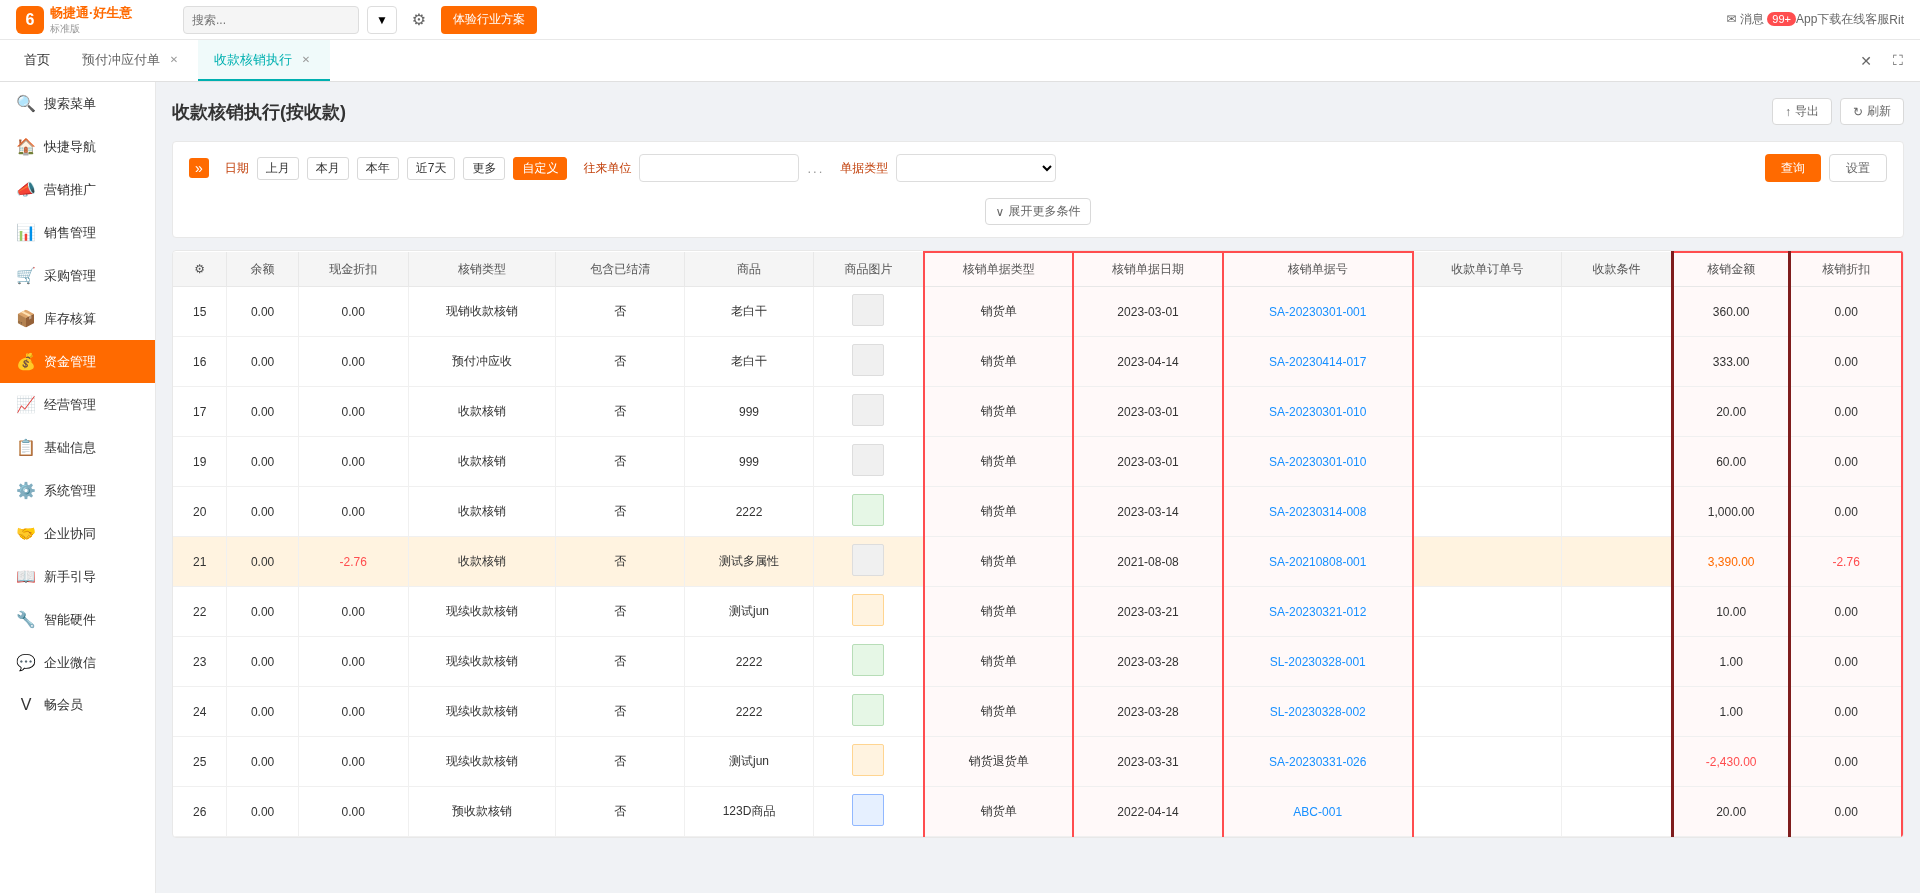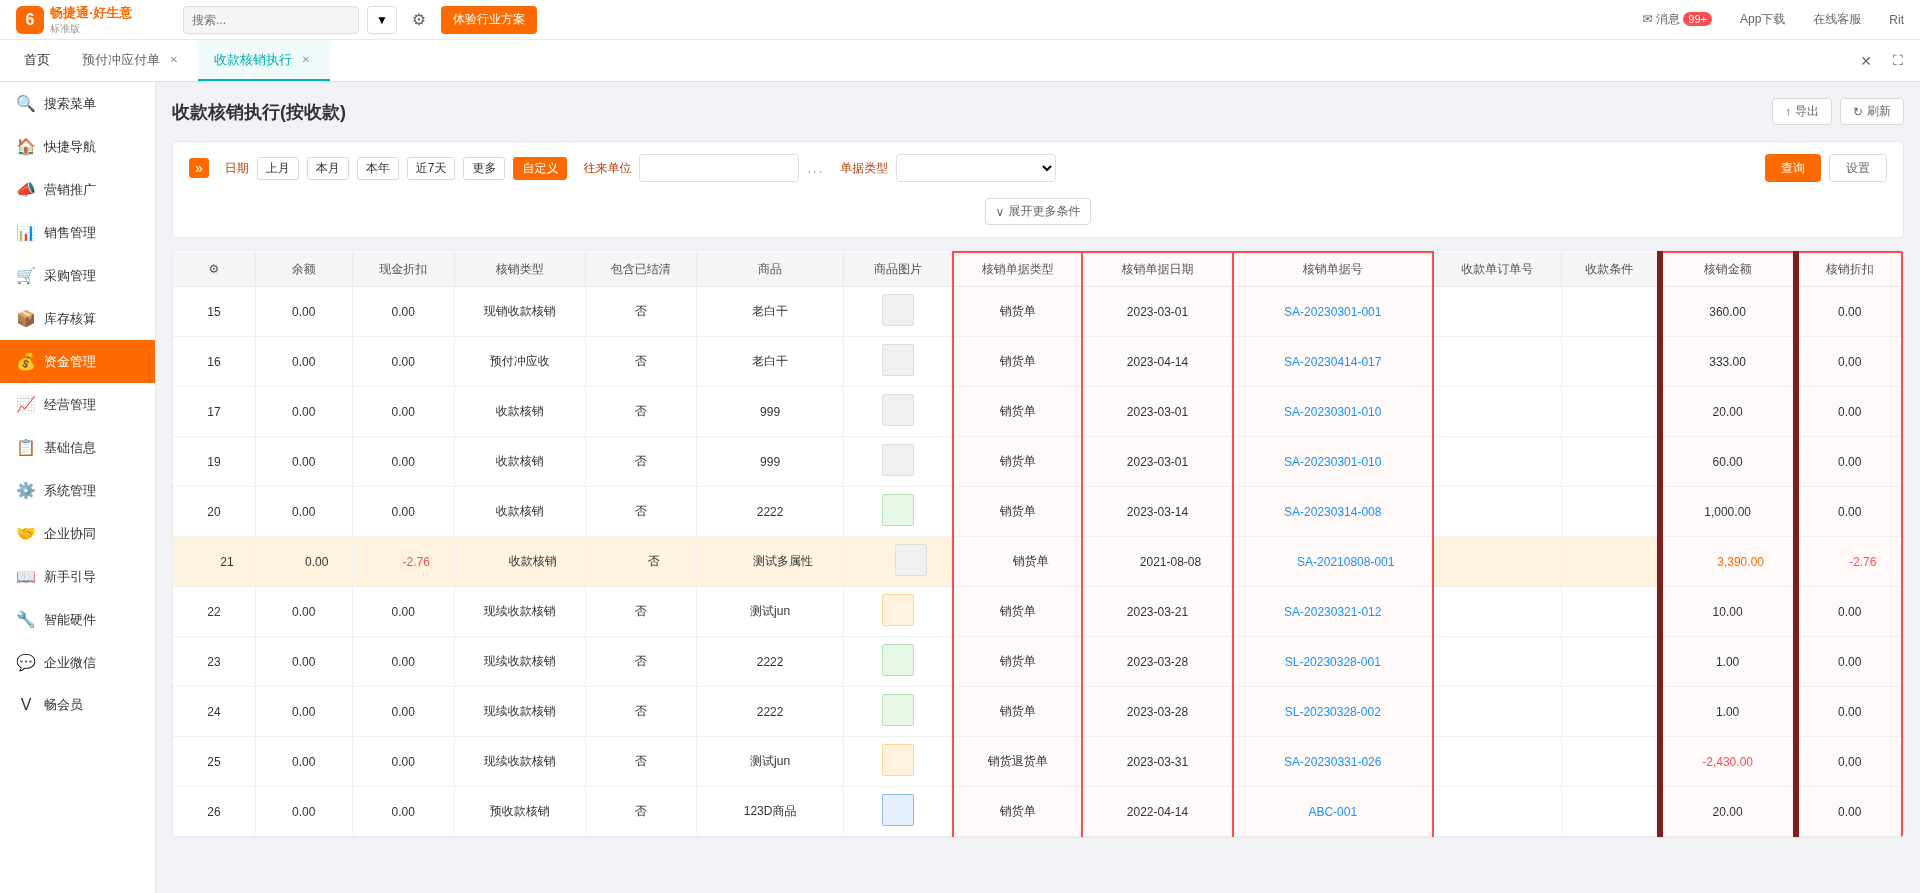--- a/index.html
+++ b/index.html
@@ -7,21 +7,21 @@
 
     
     .top-bar { height: 40px; background: #fff; display: flex; align-items: center; padding: 0 16px; gap: 12px; border-bottom: 1px solid #e8e8e8; }
     .top-bar .logo { display: flex; align-items: center; gap: 6px; color: #ff6a00; font-weight: bold; font-size: 14px; width: 155px; }
     .top-bar .logo-icon { width: 28px; height: 28px; background: #ff6a00; border-radius: 6px; display: flex; align-items: center; justify-content: center; color: white; font-size: 16px; }
     .top-bar .search-area { flex: 1; display: flex; align-items: center; gap: 8px; }
     .top-bar .search-box { width: 176px; height: 28px; border: 1px solid #ddd; border-radius: 4px; padding: 0 8px; font-size: 12px; background: #f5f5f5; }
     .top-bar .dropdown-btn { height: 28px; padding: 0 8px; border: 1px solid #ddd; border-radius: 4px; background: #fff; cursor: pointer; font-size: 12px; }
     .top-bar .gear-btn { width: 28px; height: 28px; border: none; background: none; cursor: pointer; font-size: 16px; color: #666; }
     .top-bar .trial-btn { height: 28px; padding: 0 12px; background: #ff6a00; color: white; border: none; border-radius: 4px; cursor: pointer; font-size: 12px; }
-    .top-bar .right-actions { display: flex; align-items: center; gap: 28px; margin-left: auto; font-size: 12px; color: #666; }
+    .top-bar .right-actions { display: flex; align-items: center; gap: 0; margin-left: auto; font-size: 12px; color: #666; }
     .top-bar .badge { background: #ff4d4f; color: white; border-radius: 10px; padding: 1px 5px; font-size: 11px; }
 
     
     .nav-tabs { height: 42px; background: #fff; display: flex; align-items: stretch; border-bottom: 1px solid #e0e0e0; padding-left: 8px; }
     .nav-tab { display: flex; align-items: center; padding: 0 16px; cursor: pointer; font-size: 13px; color: #666; border-bottom: 2px solid transparent; gap: 6px; white-space: nowrap; }
     .nav-tab.active { color: #00b0b0; border-bottom-color: #00b0b0; background: #f0fafa; }
     .nav-tab.home { color: #333; font-weight: 500; border-bottom-color: transparent; }
     .nav-tab .close-x { width: 16px; height: 16px; border-radius: 50%; display: flex; align-items: center; justify-content: center; font-size: 10px; color: #999; cursor: pointer; }
     .tab-actions { margin-left: auto; display: flex; align-items: center; gap: 4px; padding-right: 8px; }
     .tab-action-btn { width: 28px; height: 28px; border: none; background: none; cursor: pointer; font-size: 14px; color: #666; }
@@ -54,32 +54,32 @@
     .settings-btn { height: 28px; padding: 0 16px; background: #fff; color: #666; border: 1px solid #d9d9d9; border-radius: 4px; cursor: pointer; font-size: 12px; }
     .expand-btn { display: flex; align-items: center; gap: 4px; font-size: 12px; color: #666; cursor: pointer; border: 1px solid #d9d9d9; border-radius: 4px; padding: 4px 10px; background: #fff; margin: 8px auto 0; }
     .dots { letter-spacing: 2px; color: #999; }
 
     
     .table-container { background: #fff; border: 1px solid #e8e8e8; border-radius: 4px; overflow: auto; position: relative; }
     table { width: 100%; border-collapse: collapse; font-size: 12px; }
     thead tr { background: #f5f5f5; }
     th { padding: 8px 10px; text-align: center; border-bottom: 1px solid #e8e8e8; border-right: 1px solid #e8e8e8; font-weight: 500; color: #555; white-space: nowrap; }
     td { padding: 7px 10px; text-align: center; border-bottom: 1px solid #f0f0f0; border-right: 1px solid #f0f0f0; color: #333; white-space: nowrap; }
-    tr.highlighted td { background: #fff3e0; padding-left: 36px; }
+    tr.highlighted td { background: #fff3e0; }
     .link-text { color: #1890ff; cursor: pointer; text-decoration: none; }
     .red-text { color: #ff4d4f; }
     .orange-text { color: #ff6a00; }
     .img-placeholder { width: 32px; height: 32px; background: #f0f0f0; border: 1px solid #ddd; border-radius: 2px; display: inline-flex; align-items: center; justify-content: center; color: #aaa; font-size: 10px; }
     .img-green { background: #e6f7e6; border-color: #b7ddb7; }
     .img-orange { background: #fff3e0; border-color: #ffd591; }
     .img-blue { background: #e6f0ff; border-color: #91b8ff; }
     th.h1, td.h1 { border-left: 2px solid #ff4d4f; border-right: 2px solid #ff4d4f; background: #fff9f9 !important; }
     th.h2, td.h2 { border-left: 2px solid #ff4d4f; border-right: 2px solid #ff4d4f; background: #fff9f9 !important; }
     th.h3, td.h3 { border-left: 2px solid #ff4d4f; border-right: 2px solid #ff4d4f; background: #fff9f9 !important; }
-    th.h4, td.h4 { border-left: 6px solid #7f1d1d; border-right: 2px solid #ff4d4f; background: #fff9f9 !important; text-align: center; }
+    th.h4, td.h4 { border-left: 3px solid #7f1d1d; border-right: 2px solid #ff4d4f; background: #fff9f9 !important; text-align: center; }
     th.hfirst { border-top: 2px solid #ff4d4f; }
 
     
     ::-webkit-scrollbar { width: 6px; height: 6px; }
     ::-webkit-scrollbar-thumb { background: #ccc; border-radius: 3px; }
   </style>
 </head>
 <body>
 
 <div class="top-bar">

